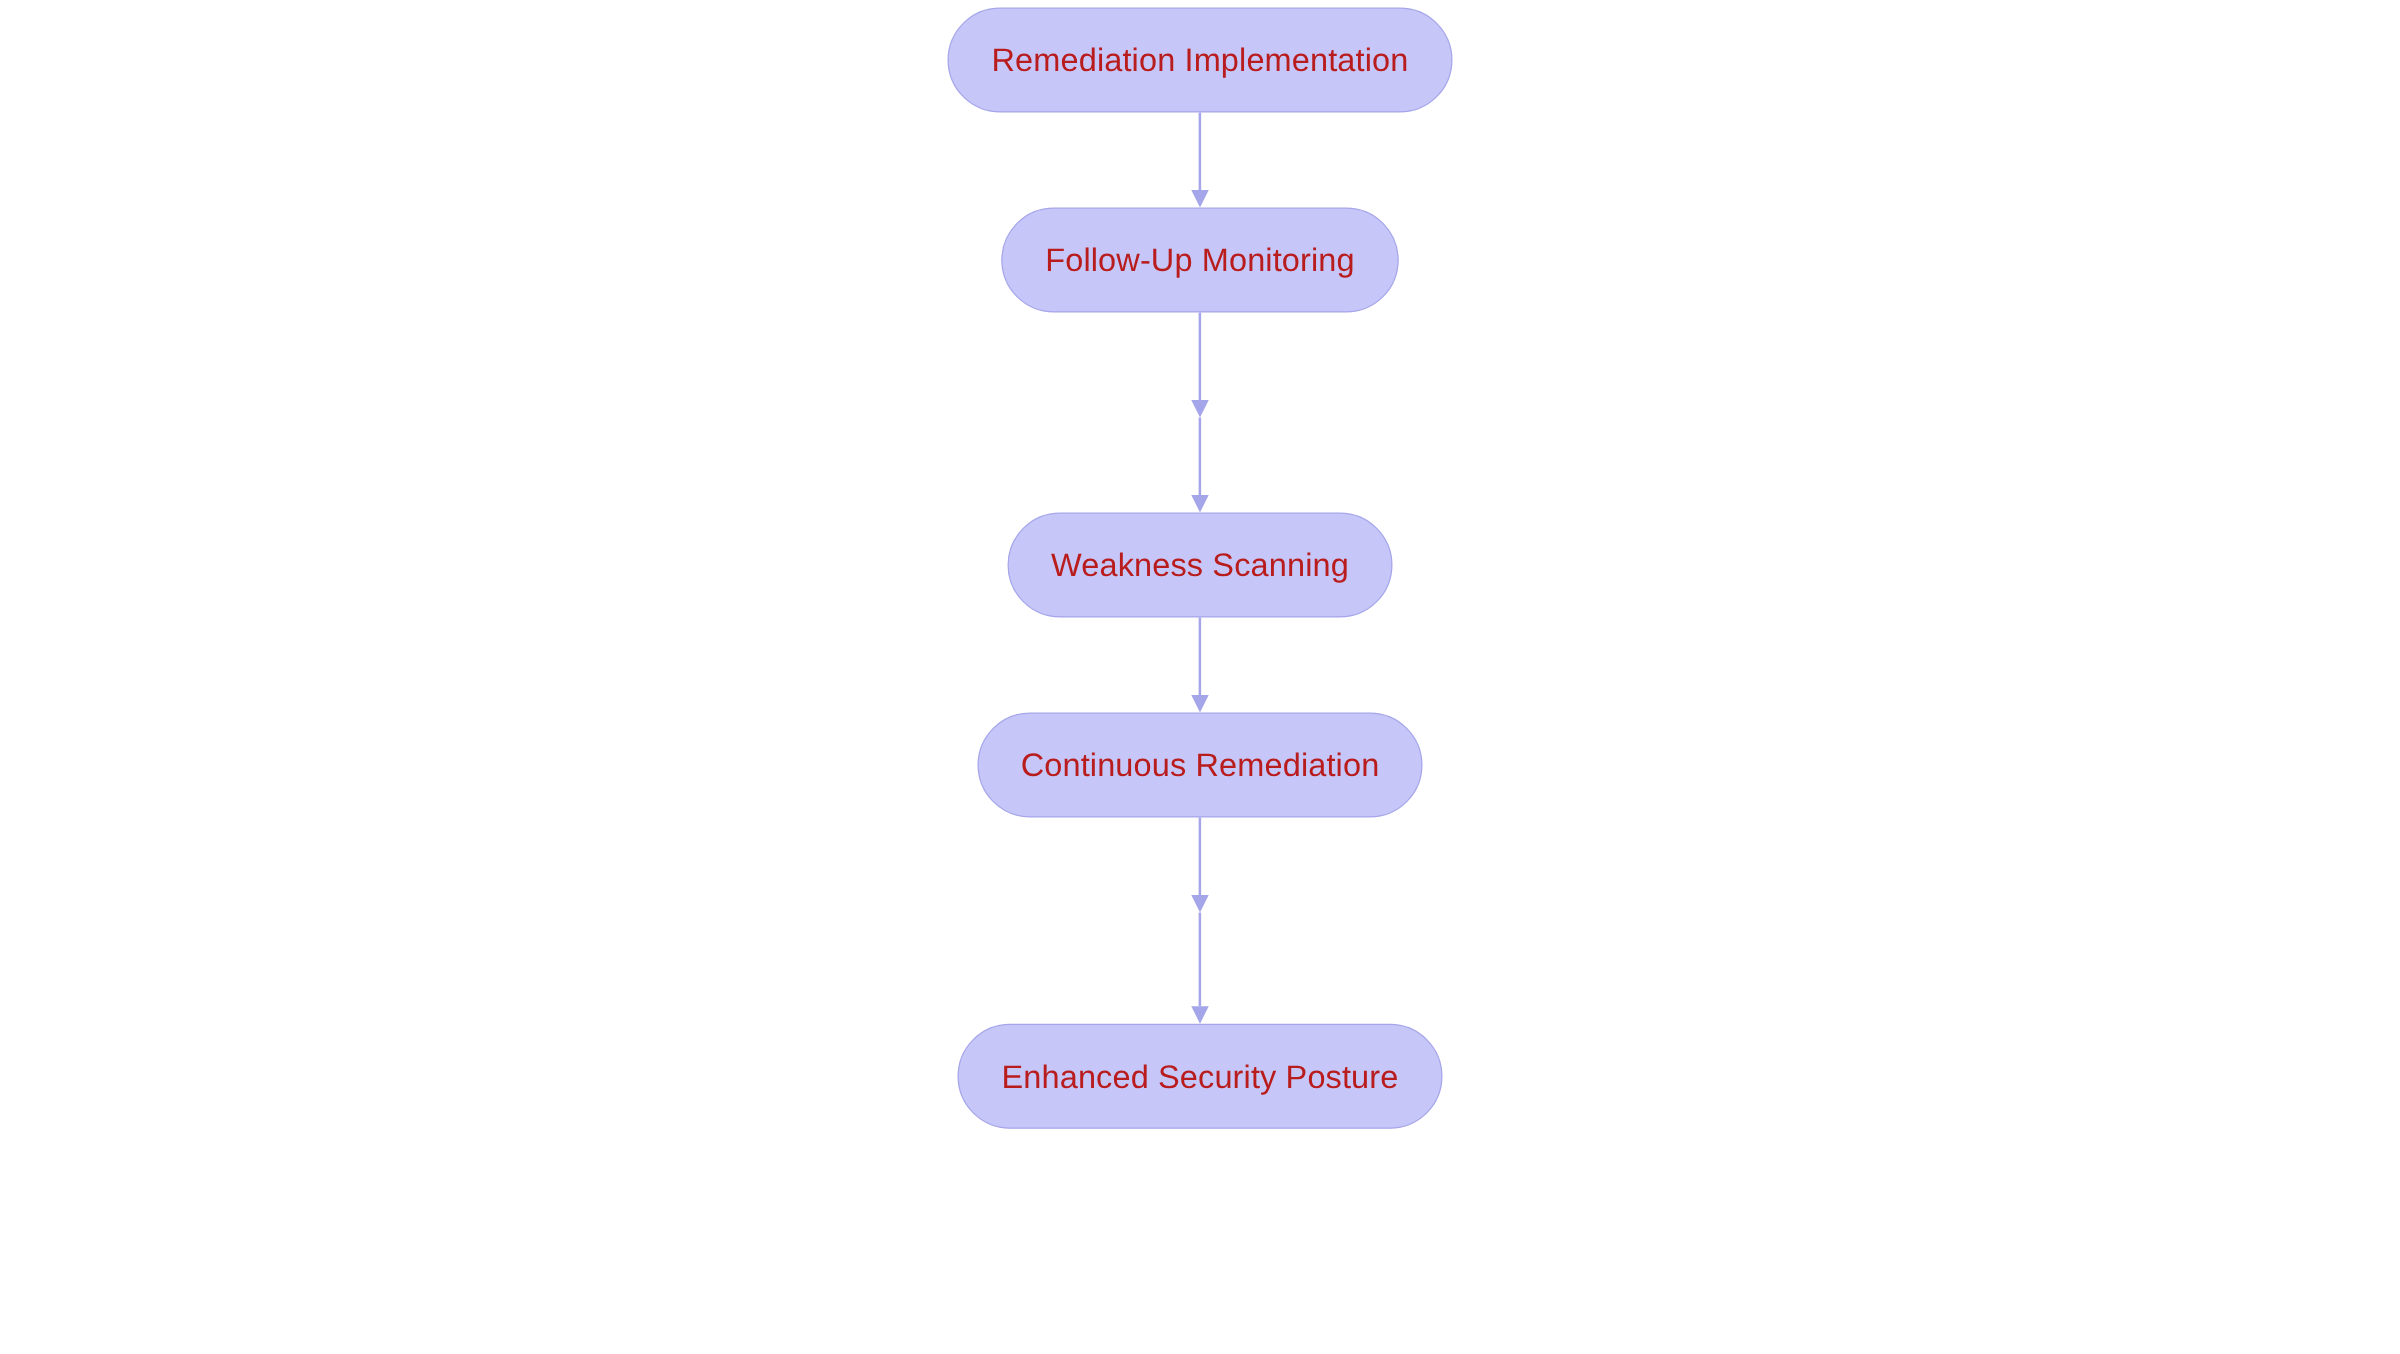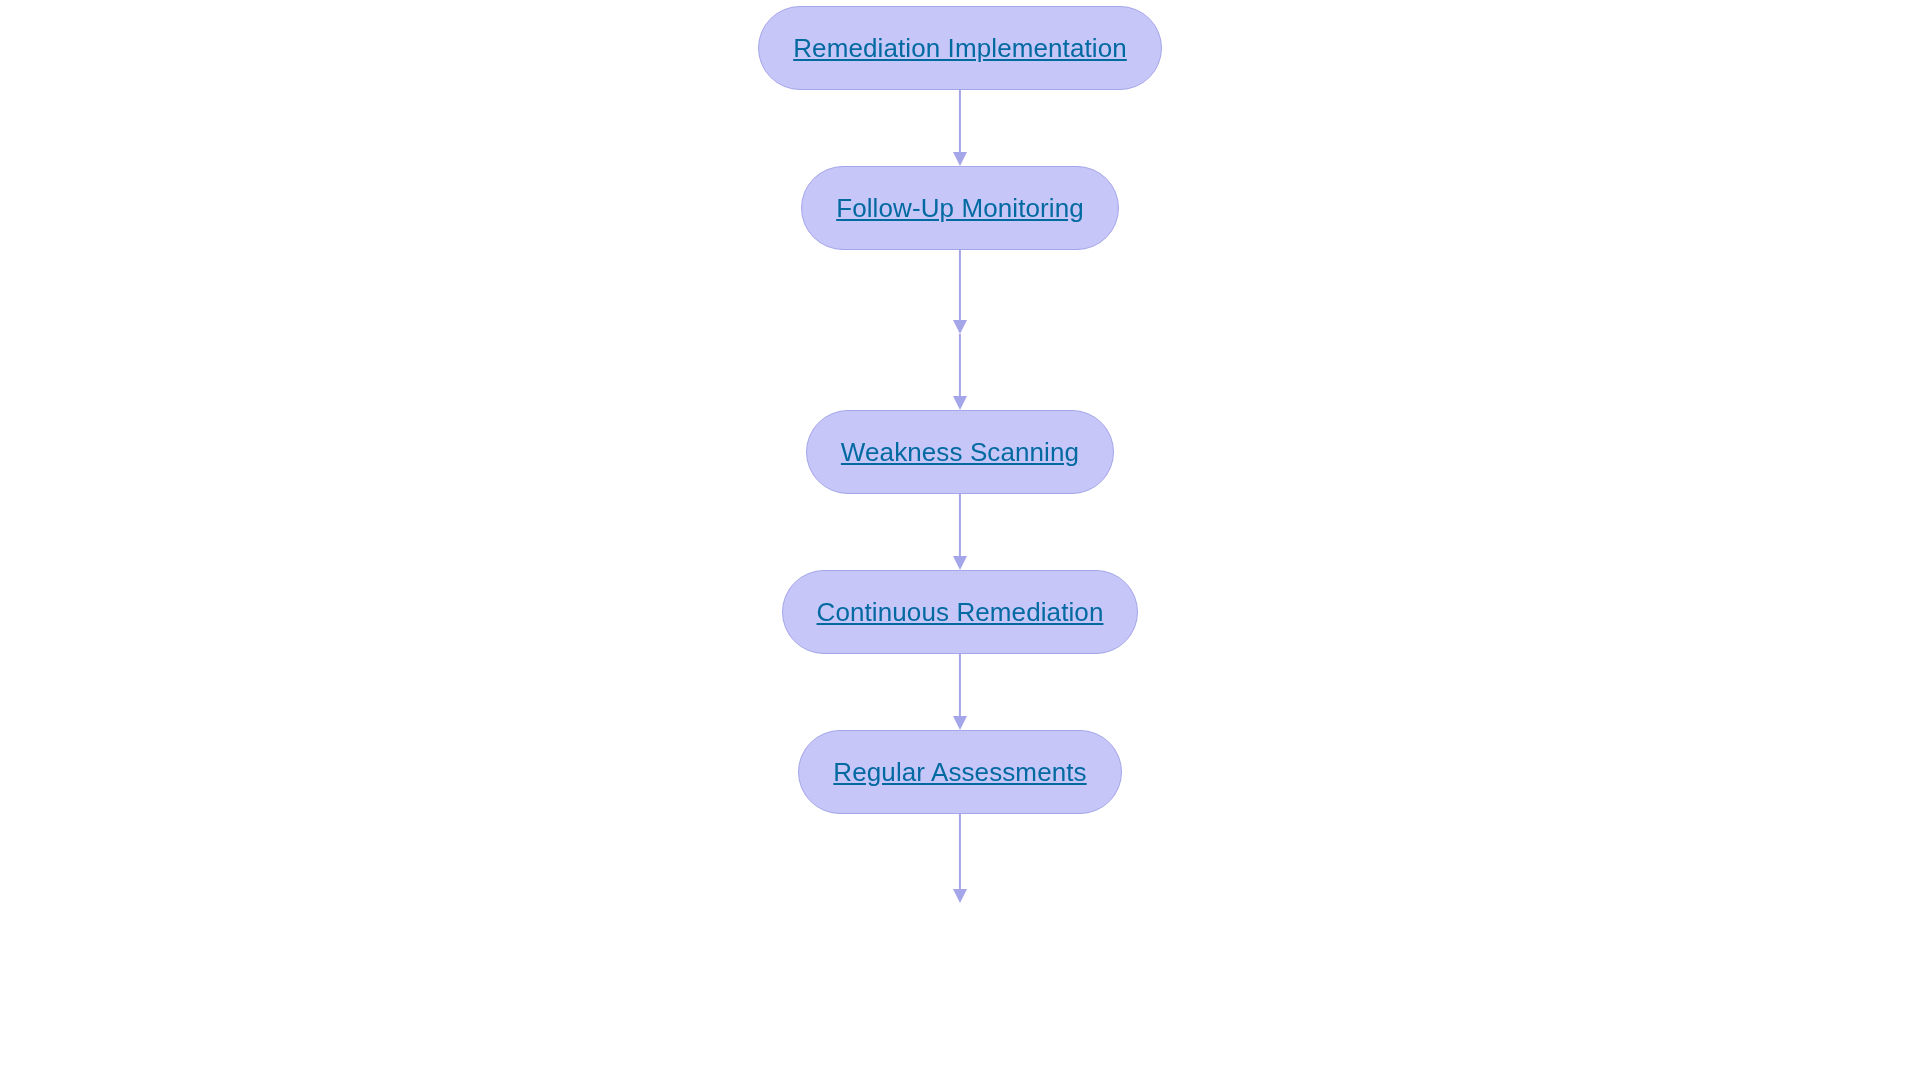--- a/index.html
+++ b/index.html
@@ -47,22 +47,21 @@
     font-size: 26px;
     font-weight: 400;
     letter-spacing: 0.1px;
     white-space: nowrap;
     padding: 0 34px;
     user-select: none;
   }
   .node-label {
     display: block;
     line-height: 1;
-    color: #0369a1;
-    text-decoration: underline;
+    color: #b91c1c;
   }
 
   
   .connector {
     height: 76px;
     width: 16px;
     position: relative;
     flex: none;
   }
   .connector .stem {
@@ -147,24 +146,24 @@
 
     <div class="node node-4">
       <span class="node-label">Continuous Remediation</span>
     </div>
 
     <div class="connector conn-4">
       <span class="stem"></span>
       <span class="arrowhead"></span>
     </div>
 
-    <div class="node node-5">
-      <span class="node-label">Regular Assessments</span>
-    </div>
 
     <div class="connector conn-5">
       <span class="stem"></span>
       <span class="arrowhead"></span>
     </div>
 
+    <div class="node node-6">
+      <span class="node-label">Enhanced Security Posture</span>
+    </div>
 
   </div>
 </div>
 
 </body></html>

